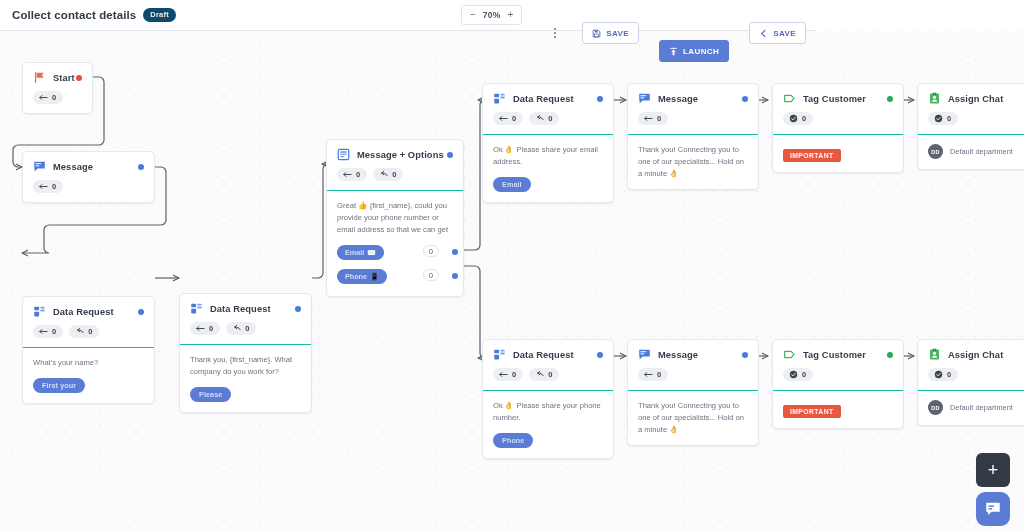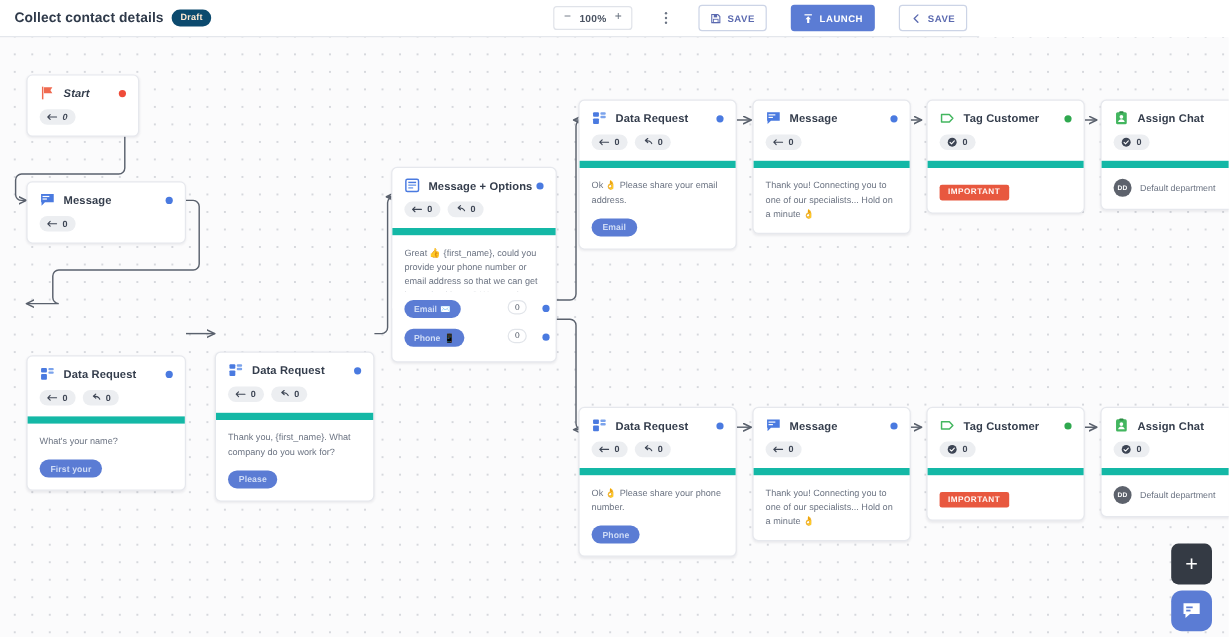--- a/index.html
+++ b/index.html
@@ -34,21 +34,21 @@
     position:absolute; right:10px; top:4px;
     display:flex; align-items:center; gap:20px;
   }
   .kebab { display:flex; flex-direction:column; gap:1.6px; padding:4px 6px; cursor:pointer; }
   .kebab i { width:2px; height:2px; border-radius:50%; background:#6b7484; display:block; }
   .btn {
     display:flex; align-items:center; gap:5px; height:22px; padding:0 9px;
     border-radius:3px; font-size:8px; font-weight:bold; letter-spacing:.4px;
     cursor:pointer; border:1px solid #ccd4e6; background:#fff; color:#5b6ab0;
   }
-  .btn.primary { background:#5b7cd4; border-color:#5b7cd4; color:#fff; }
+  .btn.primary { background:#5b7cd4; border-color:#5b7cd4; color:#fff;margin-top:36px; }
   .btn svg { display:block; }
 
   
   .canvas {
     position:absolute; left:0; top:31px; width:1024px; height:500px;
     background-color:#fbfbfc;
     background-image: radial-gradient(circle, #d6d8dd 0.8px, transparent 0.9px);
     background-size: 14.6px 14.6px;
     background-position: 5px 7px;
     overflow:hidden;
@@ -73,21 +73,21 @@
   .port.green{ background:#2fa84f; }
 
   .stats { display:flex; gap:6px; padding:7px 10px 9px 10px; }
   .stat {
     display:flex; align-items:center; gap:4px;
     background:#eceef1; border-radius:9px; padding:2px 7px 2px 6px;
   }
   .stat span { font-size:7.5px; color:#3d4554; font-weight:bold; }
   .stat svg { display:block; }
 
-  .node-body { border-top:6px solid #14b8a6; padding:9px 10px 10px 10px; position:relative; }
+  .node-body { border-top:1px solid #14b8a6; padding:9px 10px 10px 10px; position:relative; }
   .body-text { font-size:7.6px; line-height:1.55; color:#6c7483; }
   .body-text.clipped { max-height:38px; overflow:hidden; }
   .fade {
     position:absolute; left:0; right:0; bottom:44px; height:16px;
     background:linear-gradient(to bottom, rgba(255,255,255,0), #fff);
   }
 
   .tag-pill {
     display:inline-block; background:#5b7cd4; color:#cfdcf6;
     font-size:7.2px; font-weight:bold; border-radius:9px;
@@ -146,21 +146,21 @@
 
   <div class="header">
     <div class="hdr-left">
       <div class="hdr-title">Collect contact details</div>
       <div class="draft-badge">Draft</div>
     </div>
 
     <div class="hdr-center">
       <div class="zoom-ctl">
         <span class="zoom-btn">−</span>
-        <span class="zoom-val">100%</span>
+        <span class="zoom-val">70%</span>
         <span class="zoom-btn">+</span>
       </div>
     </div>
 
     <div class="hdr-right">
       <div class="kebab">
           <i></i>
           <i></i>
           <i></i>
         </div>
@@ -219,21 +219,21 @@
         <path d="M614,69 h12" marker-end="url(#ah)"></path>
         <path d="M759,69 h9" marker-end="url(#ah)"></path>
         <path d="M904,69 h10" marker-end="url(#ah)"></path>
 
         <path d="M614,325 h12" marker-end="url(#ah)"></path>
         <path d="M759,325 h9" marker-end="url(#ah)"></path>
         <path d="M904,325 h10" marker-end="url(#ah)"></path>
       </g>
     </svg>
 
-    <div class="node" style="left:22px; top:31px; width:94px;font-style:italic;">
+    <div class="node" style="left:22px; top:31px; width:71px;">
       <div class="node-head">
         <div class="node-title-row">
           <svg class="node-icon" viewBox="0 0 16 16">
             <rect x="2.4" y="1.5" width="1.5" height="13" fill="#ef6a50"></rect>
             <path d="M4.5 2.2h8.6l-2 3 2 3H4.5z" fill="#ef6a50"></path>
           </svg>
           <span class="node-title">Start</span>
           <span class="port red"></span>
         </div>
       </div>

